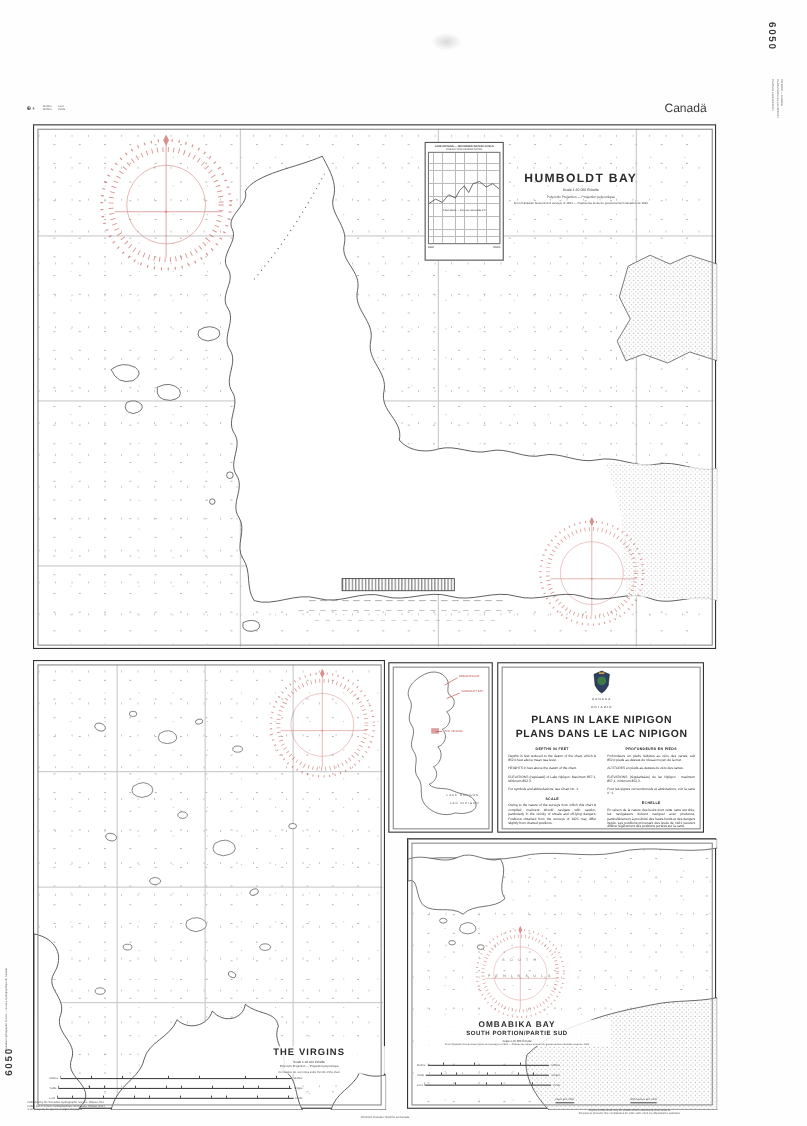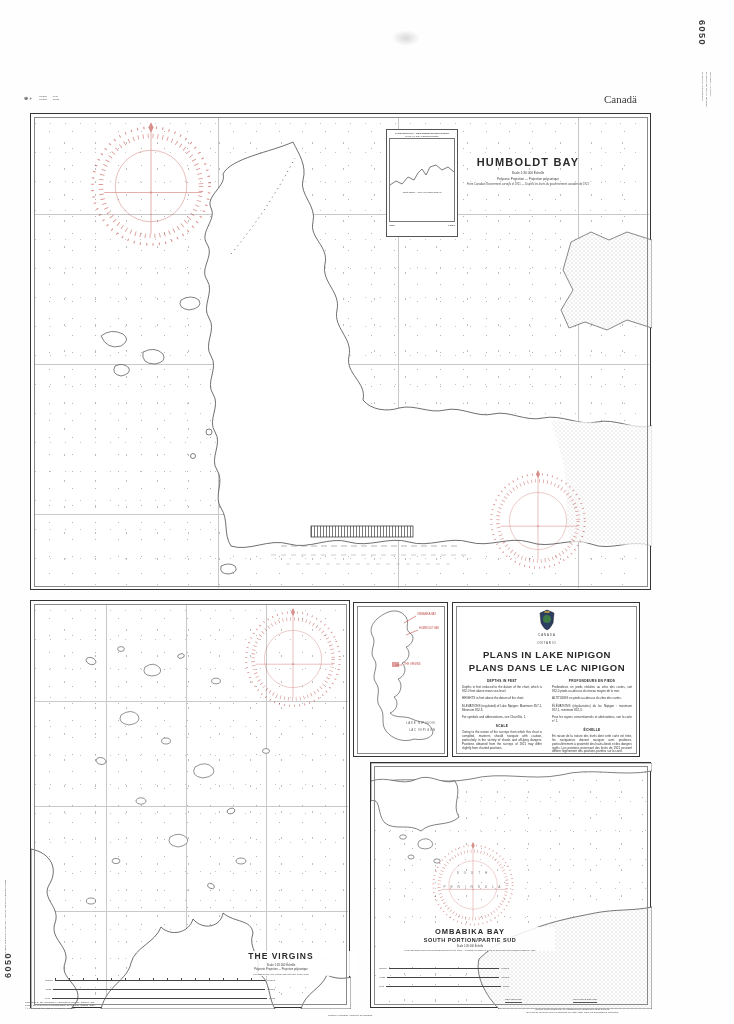--- a/index.html
+++ b/index.html
@@ -49,21 +49,21 @@
 
   <div class="abs" style="left:24px;top:95px;display:flex;gap:6px;align-items:flex-start;">
     <span style="font-size:5px;color:#222;">⊕＋</span>
     <span class="micro">
       <span>Metres</span><br><span>Mètres</span>
     </span>
     <span class="micro">
       <span>Feet</span><br><span>Pieds</span>
     </span>
   </div>
-  <div class="abs" style="left:604px;top:93px;font-family:Liberation Serif, serif;font-size:11px;color:#3a3a3a;">Canadä</div>
+  <div class="abs" style="left:604px;top:93px;font-family:Liberation Sans, sans-serif;font-size:11px;color:#3a3a3a;">Canadä</div>
   <div class="smudge" style="left:392px;top:30px;width:28px;height:16px;"></div>
 
   <div class="abs vtext" style="left:697px;top:20px;font-size:9px;font-weight:bold;letter-spacing:1.5px;color:#3a3a3a;">6050</div>
   <div class="abs" style="left:701px;top:72px;display:flex;gap:1px;">
     <span class="vtext" style="font-size:2.4px;color:#555;">PLANS IN LAKE NIPIGON</span>
     <span class="vtext" style="font-size:2.4px;color:#555;">PLANS DANS LE LAC NIPIGON</span>
     <span class="vtext" style="font-size:2.4px;color:#555;">ONTARIO — CANADA</span>
   </div>
 
   <div class="abs vtext" style="left:4px;top:880px;font-size:2.4px;color:#555;transform:rotate(180deg);">© Canadian Hydrographic Service — Service hydrographique du Canada</div>

